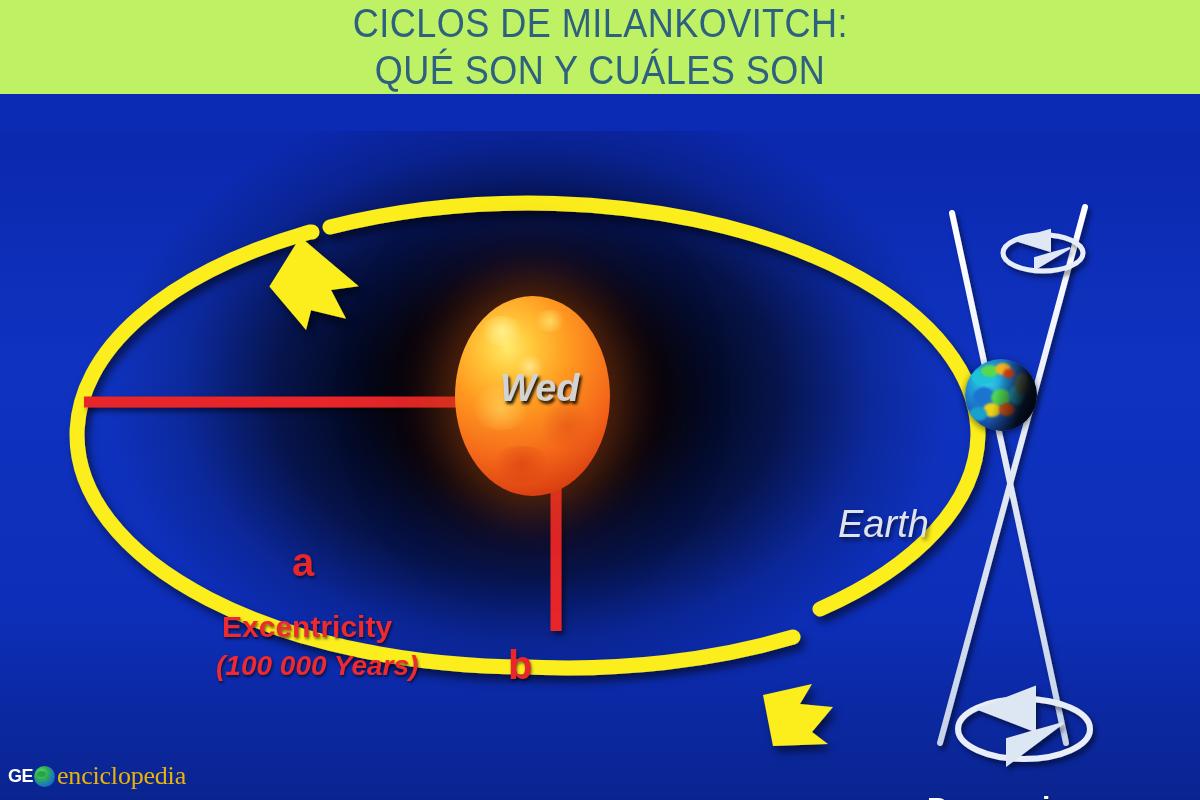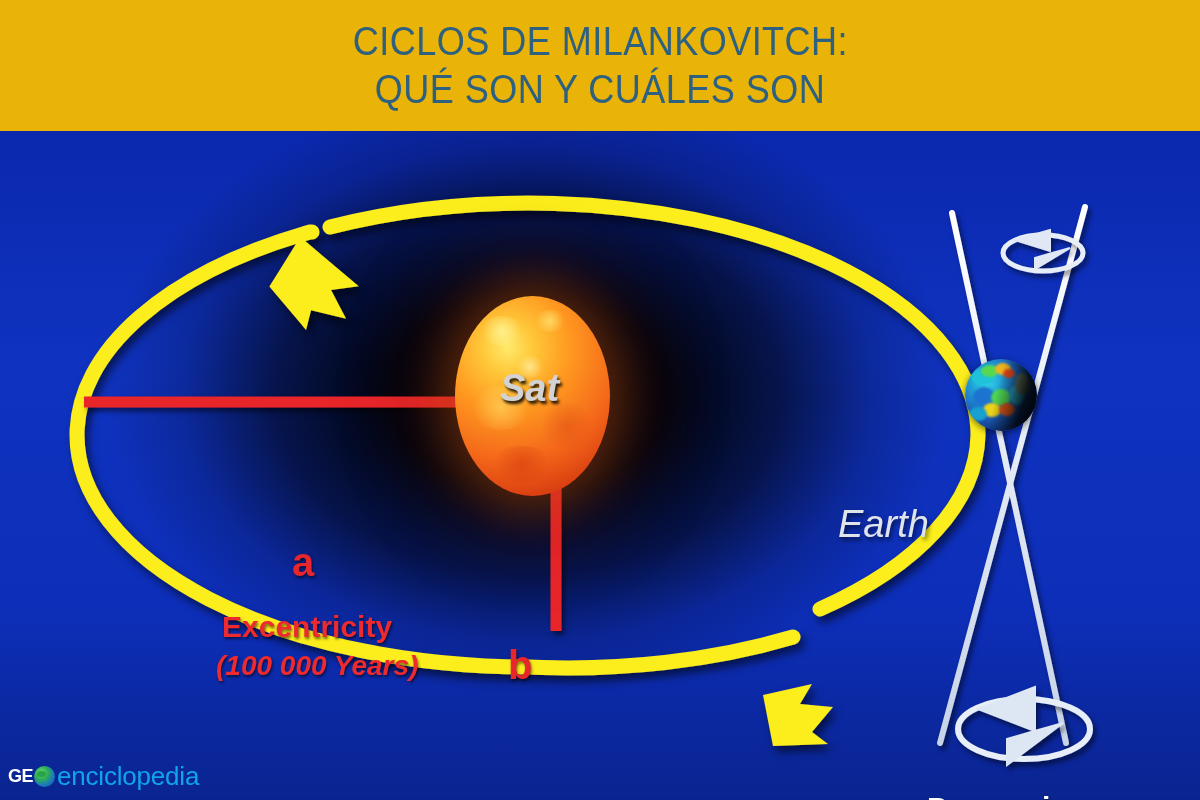--- a/index.html
+++ b/index.html
@@ -14,22 +14,22 @@
     overflow: hidden;
     font-family: "Liberation Sans", sans-serif;
     background: #0c2bb5;
     user-select: none;
   }
 
   
   #header {
     position: absolute;
     left: 0; top: 0;
-    width: 1200px; height: 131px;
-    background: #eab308;
+    width: 1200px; height: 94px;
+    background: #bef264;
     box-sizing: border-box;
     display: flex;
     flex-direction: column;
     align-items: center;
     justify-content: center;
   }
   .title-line {
     color: #2e6080;
     font-family: "Liberation Sans", sans-serif;
     font-size: 41px;
@@ -186,25 +186,26 @@
   }
   #logo-globe::after {
     content: "";
     position: absolute;
     left: 3px; top: 5px;
     width: 9px; height: 6px;
     border-radius: 50%;
     background: rgba(40,160,70,0.95);
   }
   #logo-word {
-    color: #0ea5e9;
+    color: #eab308;
     font-size: 26px;
     font-weight: 300;
     letter-spacing: -0.2px;
     margin-left: 1px;
+    font-family: Liberation Serif, serif;
   }
 </style>
 </head>
 <body>
 
 <div id="page">
 
   <div id="header">
     <div class="title-line">CICLOS DE MILANKOVITCH:</div>
     <div class="title-line">QUÉ SON Y CUÁLES SON</div>
@@ -284,21 +285,21 @@
       <div class="earth-blob" style="left:8px;top:28px;width:22px;height:20px;background:#1d74d0;"></div>
       <div class="earth-blob" style="left:26px;top:30px;width:20px;height:17px;background:#4fd352;"></div>
       <div class="earth-blob" style="left:18px;top:44px;width:18px;height:14px;background:#ecd318;"></div>
       <div class="earth-blob" style="left:34px;top:44px;width:16px;height:13px;background:#e4571b;"></div>
       <div class="earth-blob" style="left:44px;top:26px;width:16px;height:20px;background:#2aa8c8;"></div>
       <div class="earth-blob" style="left:4px;top:48px;width:18px;height:14px;background:#18a0cf;"></div>
       <div class="earth-blob" style="left:50px;top:14px;width:14px;height:22px;background:#6b7f6a;"></div>
       <div id="earth-shadow"></div>
     </div>
 
-    <div class="lbl" id="label-sun">Sat</div>
+    <div class="lbl" id="label-sun">Wed</div>
     <div class="lbl" id="label-earth">Earth</div>
 
     <div class="lbl" id="label-a">a</div>
     <div class="lbl" id="label-b">b</div>
 
     <div class="lbl" id="label-ecc">Excentricity</div>
     <div class="lbl" id="label-ecc-years">(100 000 Years)</div>
 
     <div class="lbl" id="label-prec">Precession</div>
 

